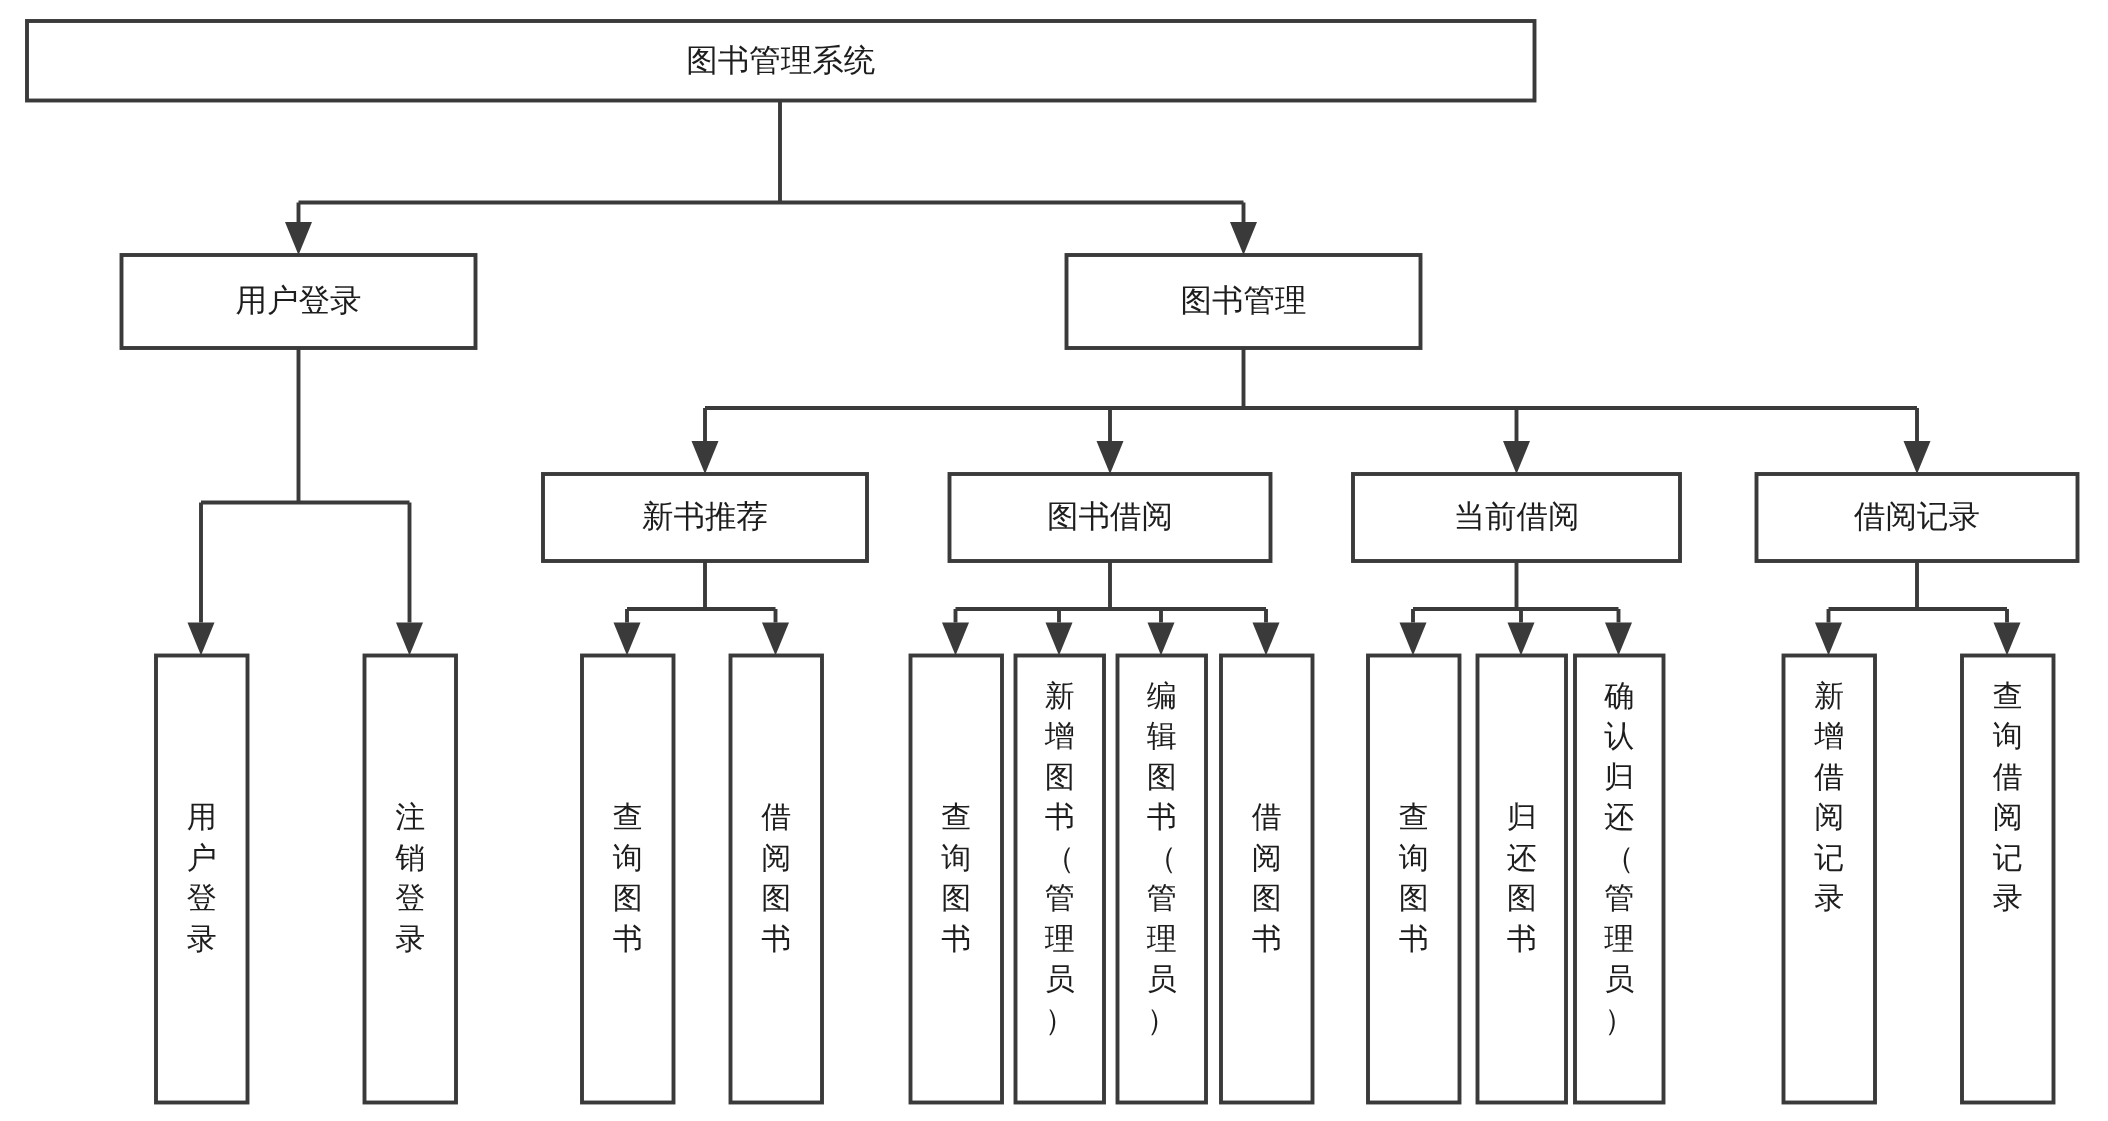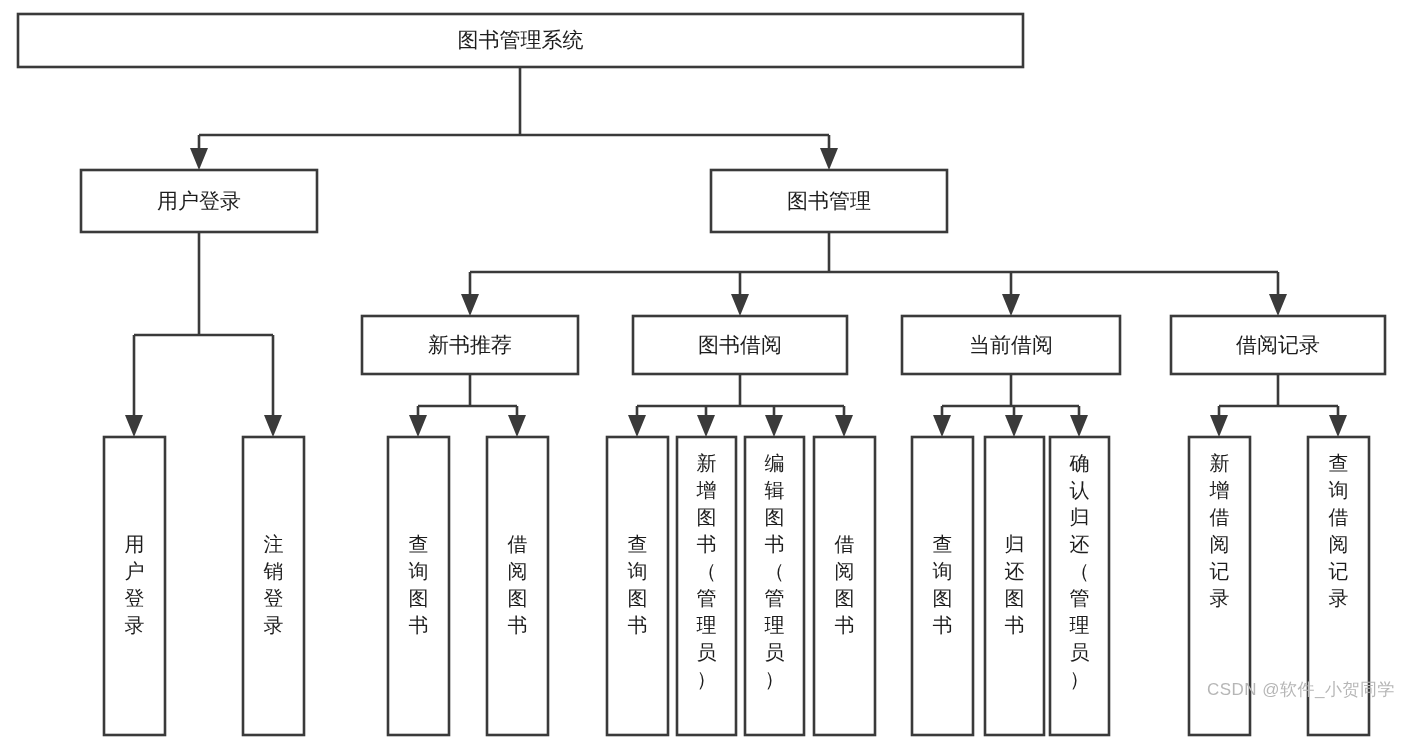--- a/index.html
+++ b/index.html
@@ -274,14 +274,13 @@
           <text x="1338.5" y="470.44" class="node-label-v">查</text>
           <text x="1338.5" y="497.44" class="node-label-v">询</text>
           <text x="1338.5" y="524.44" class="node-label-v">借</text>
           <text x="1338.5" y="551.44" class="node-label-v">阅</text>
           <text x="1338.5" y="578.44" class="node-label-v">记</text>
           <text x="1338.5" y="605.44" class="node-label-v">录</text>
           <title>查询借阅记录</title>
         </g>
       </g>
   </svg>
-  <div class="watermark-text">CSDN @软件_小贺同学</div>
 </div>
 
 </body></html>

